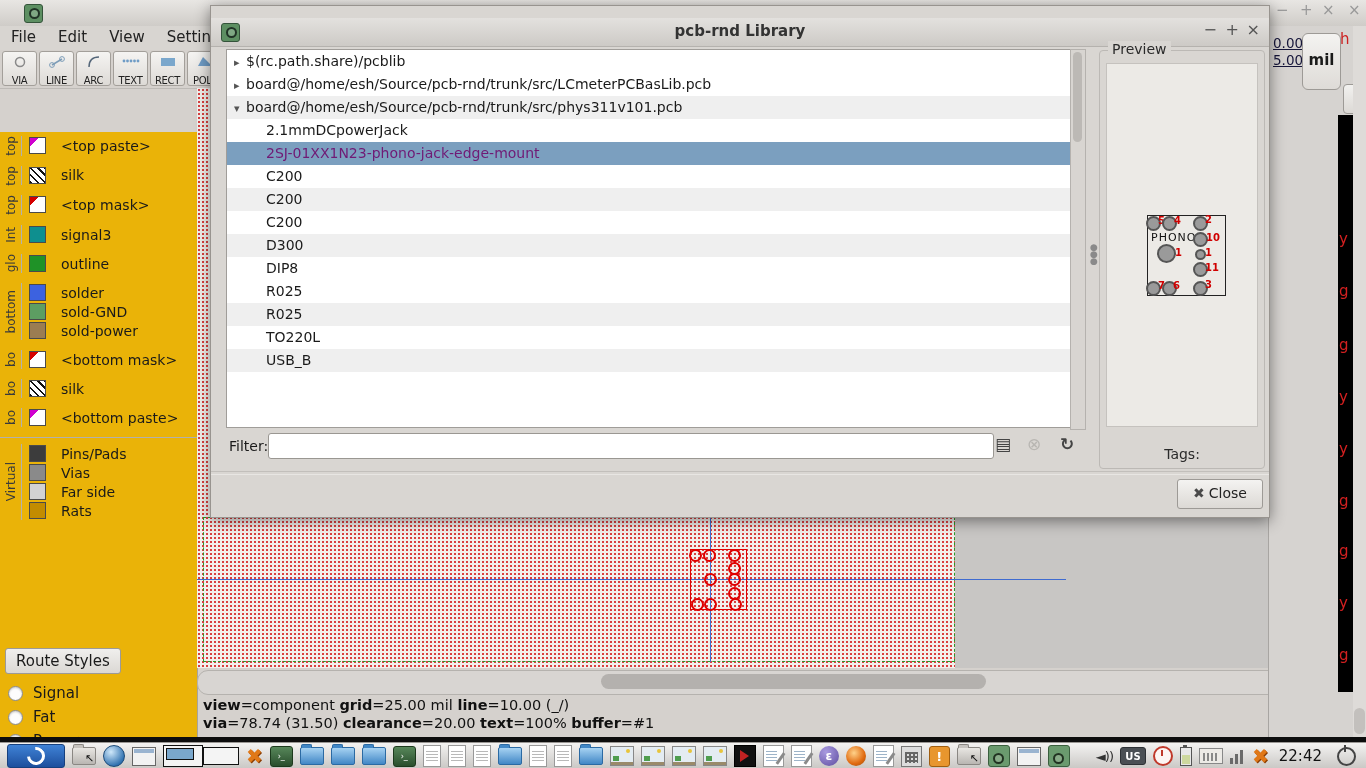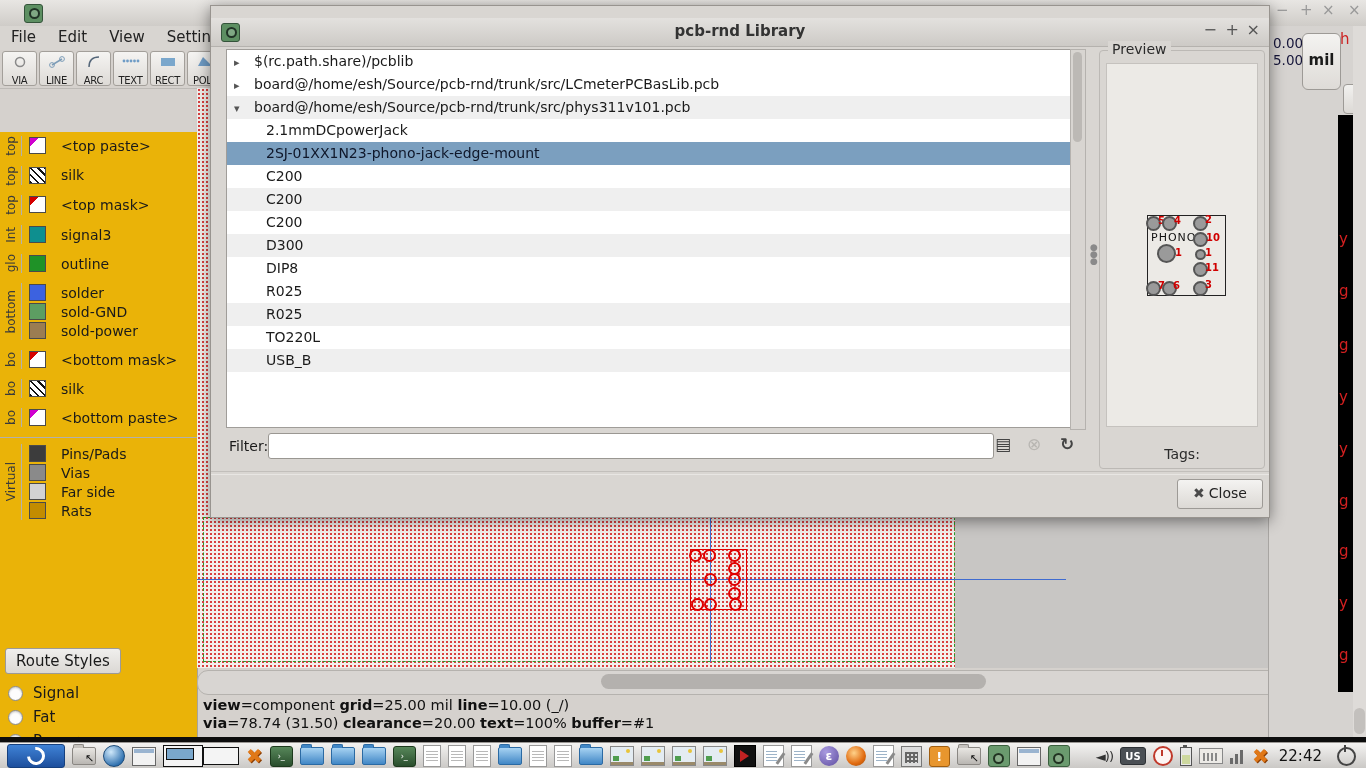--- a/index.html
+++ b/index.html
@@ -57,45 +57,45 @@
   .hthumb{position:absolute;left:403px;top:3px;width:385px;height:15px;background:#b4b1ae;border-radius:8px;}
   .fs-btn{position:absolute;left:1297px;top:668px;width:37px;height:30px;background:linear-gradient(#f2f1ef,#dcd9d5);
     border:1px solid #9d9a96;border-radius:4px;text-align:center;line-height:28px;font-size:15px;}
   .fs-btn b{color:#a04010;}
   .fs-btn span{color:#2a4fa8;font-weight:bold;}
   #status{position:absolute;left:203px;top:696px;font-size:14.5px;color:#111;line-height:18px;}
   #status b{font-weight:bold;}
   .blackedge{position:absolute;left:0;top:737px;width:1366px;height:5px;background:#0d0d0d;}
   
   #rpanel{position:absolute;left:1268px;top:26px;width:98px;height:711px;background:#d6d3d0;border-left:1px solid #a8a5a2;}
-  .coords{position:absolute;left:4px;top:9px;font-size:13.5px;color:#16163a;line-height:17px;}
+  .coords{position:absolute;left:4px;top:9px;font-size:13.5px;color:#16163a;line-height:17px;text-decoration:underline;}
   .mil-btn{position:absolute;left:33px;top:7px;width:37px;height:55px;background:linear-gradient(#f4f3f1,#dedbd7);
     border:1px solid #9d9a96;border-radius:6px;font-weight:bold;font-size:15px;text-align:center;line-height:53px;}
   .red-h{position:absolute;left:71px;top:4px;color:#cc2222;font-size:15px;}
   .pill{position:absolute;background:#c3c0bd;border-radius:6px;}
   .e-btn{position:absolute;left:74px;top:58px;width:26px;height:28px;background:linear-gradient(#f2f1ef,#dcd9d5);
     border:1px solid #9d9a96;border-radius:4px 0 0 4px;font-size:15px;text-align:center;line-height:26px;}
   .blackstrip{position:absolute;left:69px;top:89px;width:15px;height:577px;background:#000;overflow:hidden;}
   .rletter{position:absolute;left:1px;color:#d42020;font-size:15px;}
   .rtrack{position:absolute;left:84px;top:0;width:14px;height:711px;background:#dedbd8;}
   
   #dialog{position:absolute;left:210px;top:5px;width:1058px;height:511px;background:#d9d6d2;
     border:1px solid #98948f;box-shadow:0 3px 14px rgba(0,0,0,.45);}
   .dlg-title{position:absolute;left:0;top:12px;width:100%;height:28px;background:linear-gradient(#e3e1de,#cdcac6);
     border-bottom:1px solid #b5b2ae;}
   .dlg-title .t{position:absolute;left:0;width:100%;text-align:center;top:4px;font-weight:bold;font-size:15px;color:#333;}
   .dlg-ico{position:absolute;left:10px;top:5px;}
   .dlg-ctl{position:absolute;top:2px;font-size:16px;color:#555;}
   #tree{position:absolute;left:15px;top:43px;width:844px;height:377px;background:#fff;border:1px solid #a09d99;overflow:hidden;}
   .trow{height:23px;line-height:23px;font-size:14px;white-space:nowrap;color:#1a1a1a;}
   .trow.alt{background:#efefef;}
-  .trow.sel{background:#7b9fbf;color:#0f172a;}
+  .trow.sel{background:#7b9fbf;color:#701a75;}
   .trow .exp{display:inline-block;width:10px;margin-left:7px;color:#555;font-size:11px;}
   .trow.sel .exp{color:#fff;}
-  .trow .txt0{margin-left:10px;}
+  .trow .txt0{margin-left:2px;}
   .trow .txt1{margin-left:22px;}
   .tscroll{position:absolute;left:859px;top:43px;width:14px;height:379px;background:#d8d5d1;border:1px solid #b5b2ae;}
   .tsthumb{position:absolute;left:2px;top:2px;width:9px;height:90px;background:#bcb9b5;border-radius:5px;}
   .splitter{position:absolute;left:879px;top:238px;width:6px;height:30px;color:#8a8a8a;font-size:9px;line-height:7px;text-align:center;}
   
   .gbox{position:absolute;left:888px;top:44px;width:164px;height:417px;border:1px solid #bcb9b5;border-radius:4px;}
   .gbox-label{position:absolute;left:8px;top:-10px;background:#d9d6d2;padding:0 4px;font-size:14px;color:#2a2a2a;}
   .gbox-inner{position:absolute;left:6px;top:12px;width:150px;height:362px;background:#eceae6;border:1px solid #c5c2be;}
   .tags{position:absolute;left:0;bottom:6px;width:100%;text-align:center;font-size:14px;color:#2a2a2a;}
   

